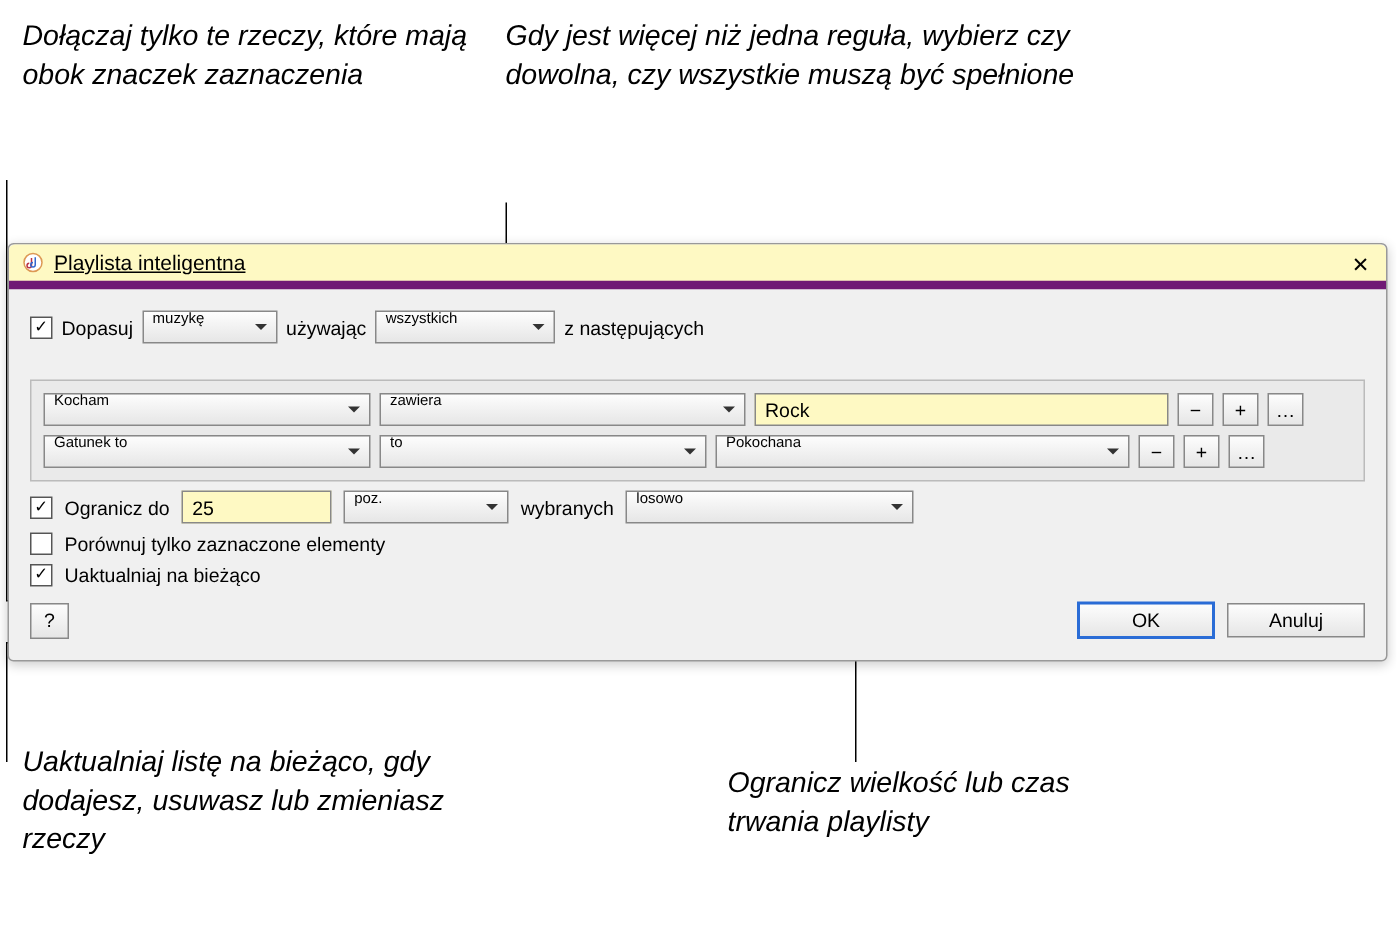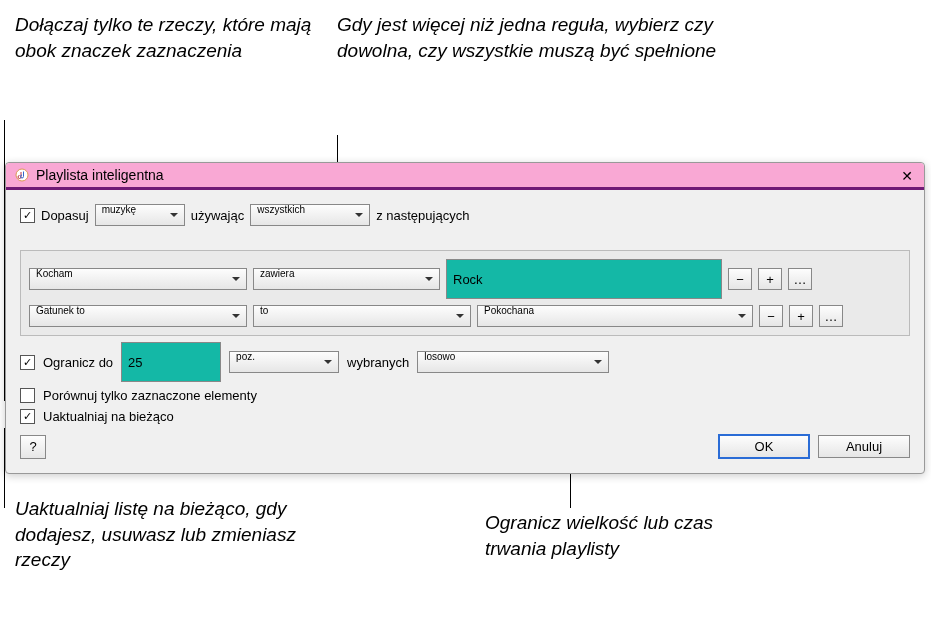--- a/index.html
+++ b/index.html
@@ -32,24 +32,25 @@
     width: 920px;
     background: #f0f0f0;
     border: 1px solid #999;
     border-radius: 4px;
     box-shadow: 0 2px 8px rgba(0,0,0,0.2);
   }
   .titlebar {
     display: flex;
     align-items: center;
     padding: 4px 8px;
-    border-bottom: 3px solid #701a75;
-    background: #f9a8d4;
+    border-bottom: 6px solid #701a75;
+    background: #fef9c3;
     border-radius: 4px 4px 0 0;
     position: relative;
+    text-decoration: underline;
   }
   .titlebar-icon {
     width: 16px; height: 16px;
     margin-right: 6px;
     display: flex; align-items:center; justify-content:center;
   }
   .titlebar-title { font-size: 14px; }
   .titlebar-close {
     position: absolute;
     right: 8px;
@@ -116,24 +117,24 @@
   }
   .rule-row {
     display: flex;
     align-items: center;
     gap: 6px;
     margin-bottom: 6px;
   }
   .rule-row:last-child { margin-bottom: 0; }
   .field {
     border: 1px solid #888;
-    background: #14b8a6;
+    background: #fef9c3;
     padding: 2px 6px;
     font-size: 13px;
-    height: 40px;
+    height: 22px;
     display: inline-flex;
     align-items: center;
   }
   .icon-btn {
     width: 24px; height: 22px;
     border: 1px solid #888;
     background: linear-gradient(#fdfdfd, #e6e6e6);
     display: inline-flex;
     align-items:center;
     justify-content:center;
@@ -220,21 +221,21 @@
       <span class="select" style="width:90px">muzykę</span>
       <span class="label">używając</span>
       <span class="select" style="width:120px">wszystkich</span>
       <span class="label">z następujących</span>
     </div>
 
     <div class="rules-box">
 
       <div class="rule-row">
         <span class="select" style="width:218px">Kocham</span>
-        <span class="select" style="width:187px">zawiera</span>
+        <span class="select" style="width:244px">zawiera</span>
         <span class="field" style="width:276px">Rock</span>
         <span class="icon-btn">−</span>
         <span class="icon-btn">+</span>
         <span class="icon-btn">…</span>
       </div>
 
       <div class="rule-row">
         <span class="select" style="width:218px">Gatunek to</span>
         <span class="select" style="width:218px">to</span>
         <span class="select" style="width:276px">Pokochana</span>

